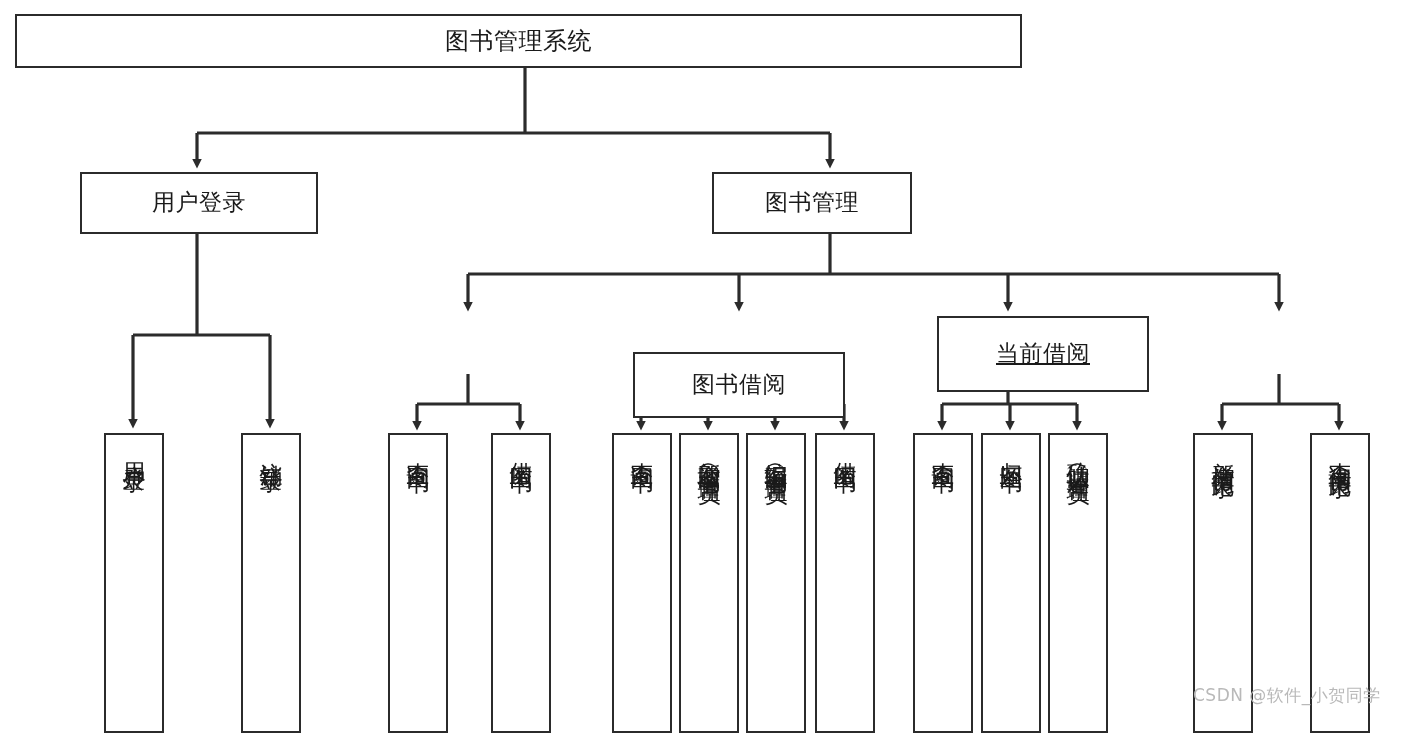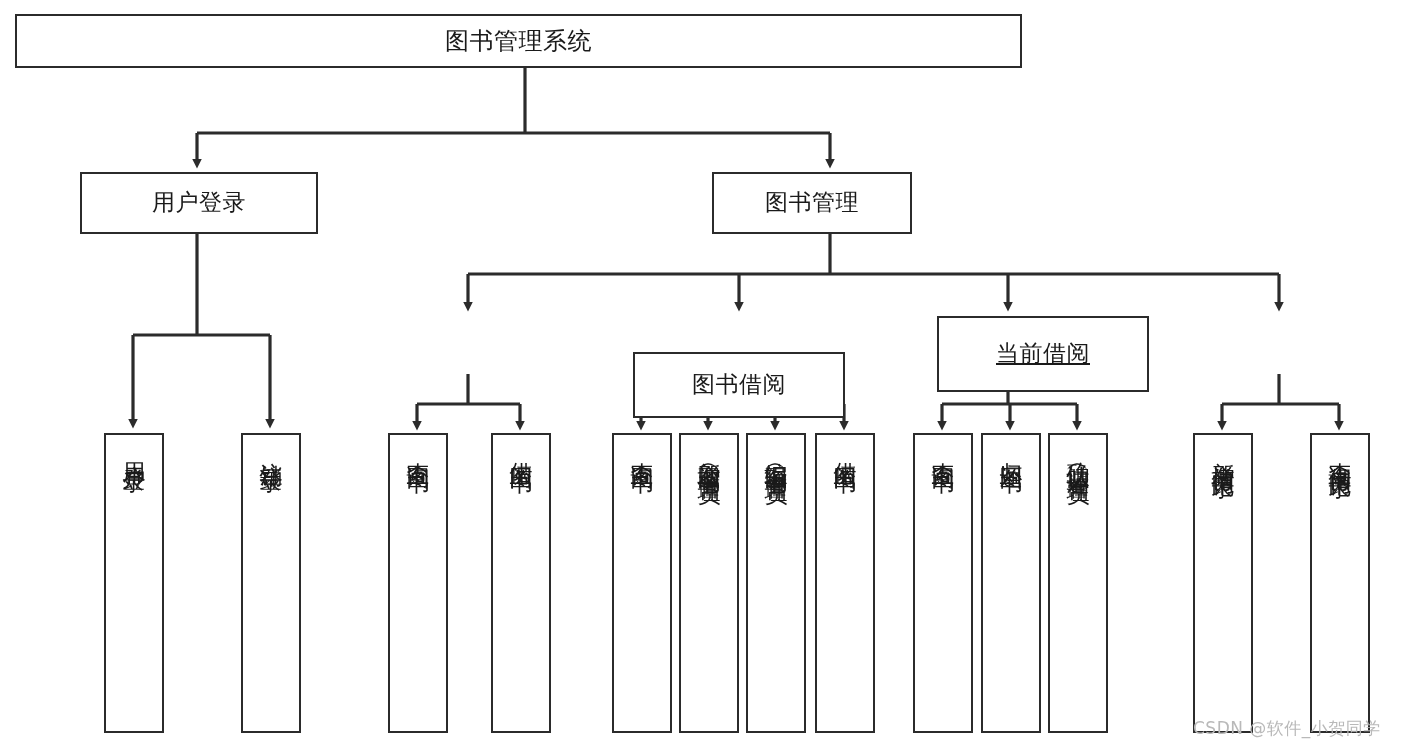--- a/index.html
+++ b/index.html
@@ -193,15 +193,15 @@
   </div>
 
   <div class="node v" style="left:1193px; top:433px; width:60px; height:300px;">
     <span class="node-label">新增借阅记录</span>
   </div>
 
   <div class="node v" style="left:1310px; top:433px; width:60px; height:300px;">
     <span class="node-label">查询借阅记录</span>
   </div>
 
-  <div class="watermark" style="left:1193px; top:717px;">CSDN @软件_小贺同学</div>
+  <div class="watermark" style="left:1193px; top:684px;">CSDN @软件_小贺同学</div>
 
 </div>
 
 </body></html>

